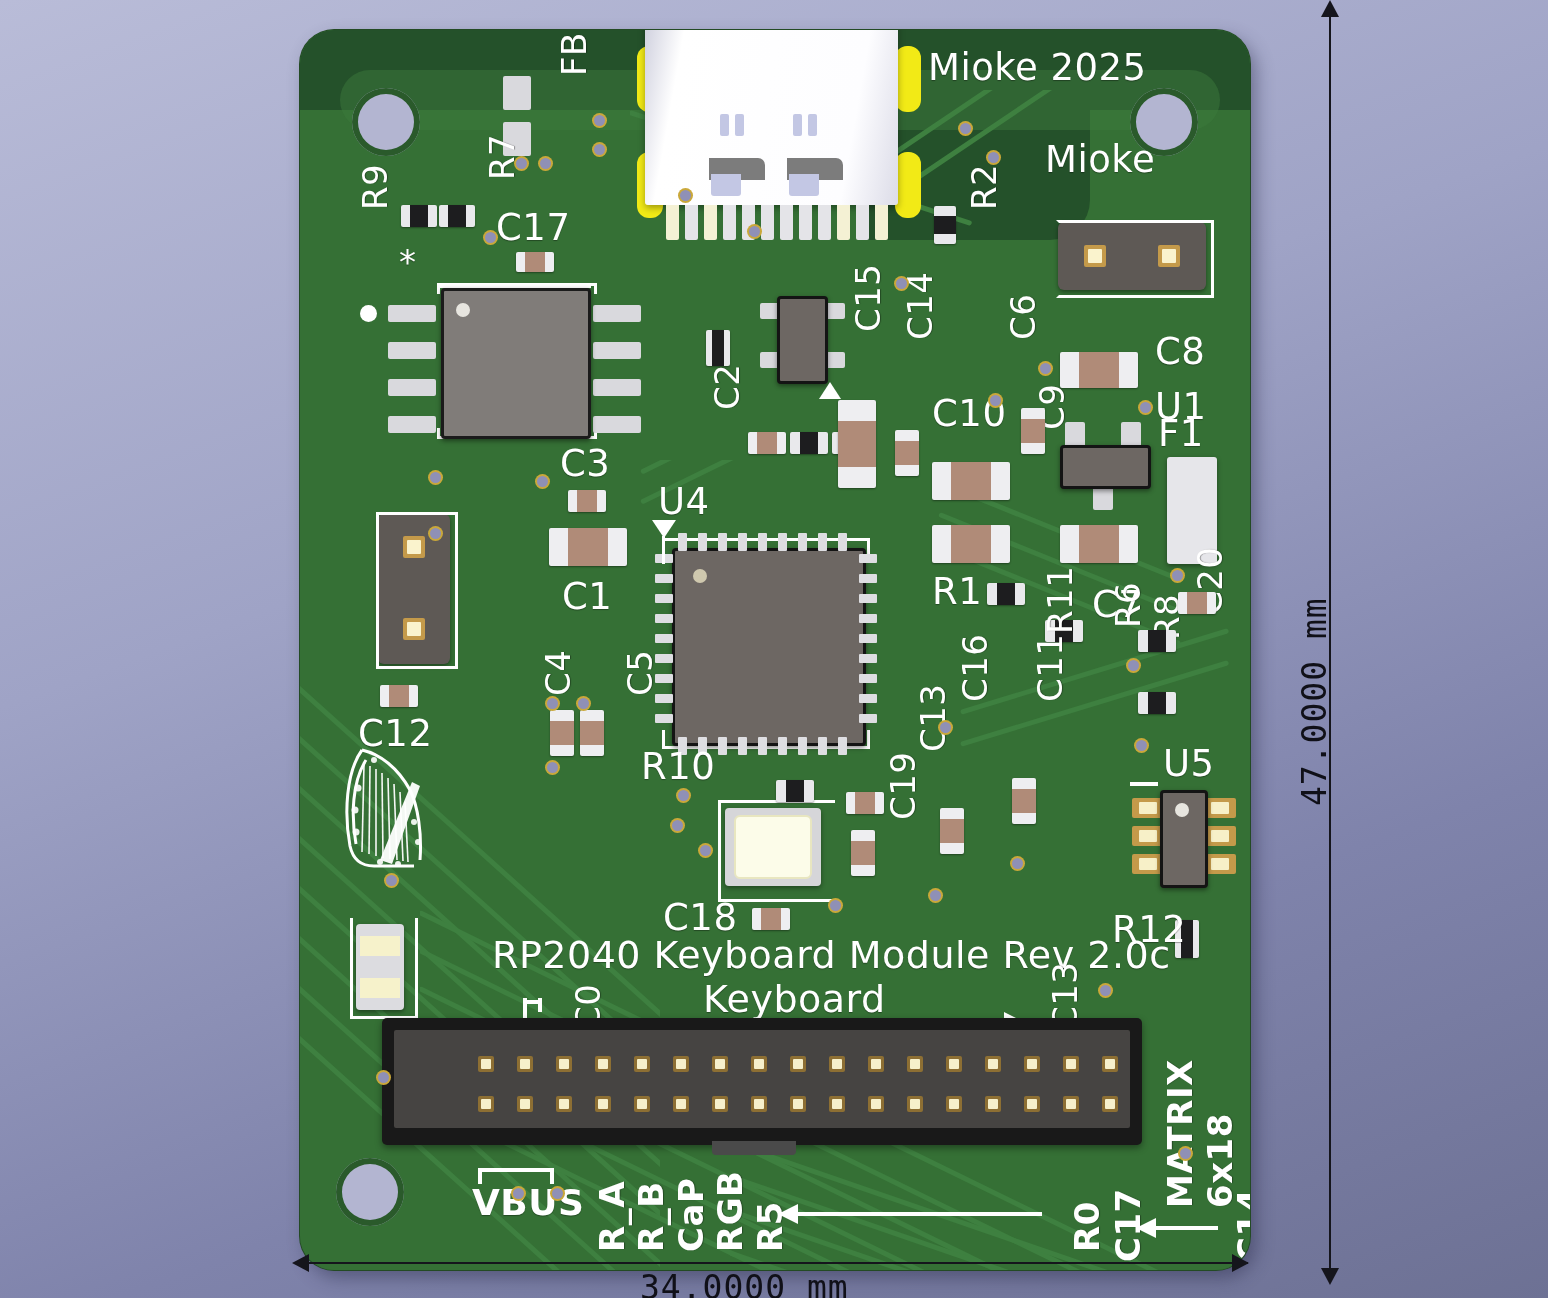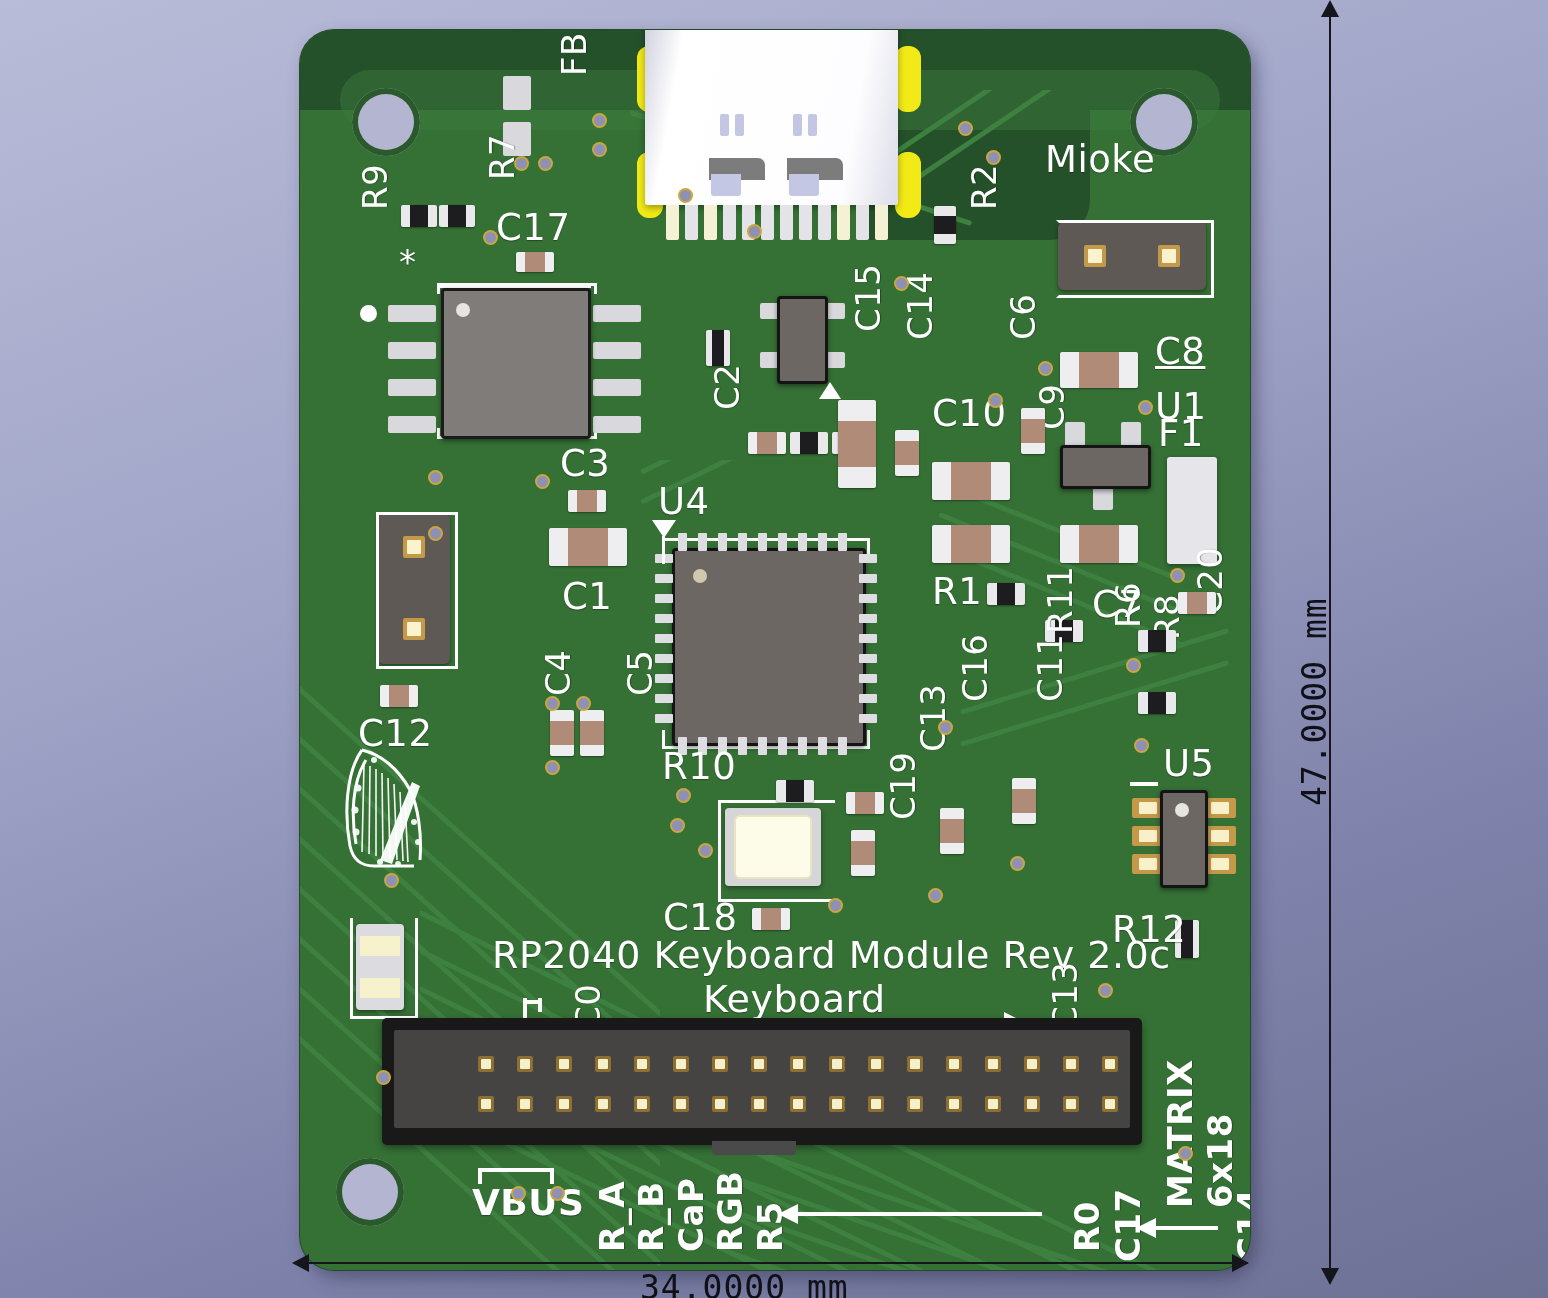--- a/index.html
+++ b/index.html
@@ -215,20 +215,21 @@
       <div class="usbpin" style="left:442px;top:175px;width:13px;height:35px;"></div>
       <div class="usbpin" style="left:461px;top:175px;width:13px;height:35px;"></div>
       <div class="usbpin" style="left:480px;top:175px;width:13px;height:35px;"></div>
       <div class="usbpin" style="left:499px;top:175px;width:13px;height:35px;"></div>
       <div class="usbpin" style="left:518px;top:175px;width:13px;height:35px;"></div>
       <div class="usbpin cream" style="left:537px;top:175px;width:13px;height:35px;"></div>
       <div class="usbpin" style="left:556px;top:175px;width:13px;height:35px;"></div>
       <div class="usbpin cream" style="left:575px;top:175px;width:13px;height:35px;"></div>
     </div>
 
+    <div class="silk big" style="left:628px;top:16px;">Mioke 2025</div>
     <div class="silk big" style="left:745px;top:108px;">Mioke</div>
 
     <div class="smdpad" style="left:203px;top:46px;width:28px;height:34px;"></div>
     <div class="smdpad" style="left:203px;top:92px;width:28px;height:34px;"></div>
     <div class="silk ref rot90" style="left:254px;top:46px;">FB1</div>
 
     <div class="res" style="left:101px;top:175px;width:36px;height:22px;"></div>
     <div class="res" style="left:139px;top:175px;width:36px;height:22px;"></div>
     <div class="silk ref rot90" style="left:55px;top:180px;">R9</div>
     <div class="silk ref rot90" style="left:182px;top:150px;">R7</div>
@@ -283,21 +284,21 @@
       <div class="gp" style="left:26px;top:23px;">
           <i></i>
         </div>
       <div class="gp" style="left:100px;top:23px;">
           <i></i>
         </div>
     </div>
     <div class="outline" style="left:756px;top:190px;width:152px;height:72px;border-left-color:transparent;"></div>
 
     <div class="cap" style="left:1060px;top:322px;width:0;height:0;"></div>
-    <div class="silk big" style="left:855px;top:300px;text-decoration:underline;">C8</div>
+    <div class="silk big" style="left:855px;top:300px;">C8</div>
     <div class="cap" style="left:760px;top:322px;width:78px;height:36px;"></div>
     <div class="silk ref rot90" style="left:703px;top:310px;">C6</div>
     <div class="silk big" style="left:632px;top:362px;">C10</div>
     <div class="silk ref rot90" style="left:732px;top:400px;">C9</div>
     <div class="silk big" style="left:855px;top:355px;">U1</div>
     <div class="silk big" style="left:858px;top:382px;">F1</div>
 
     <div class="cap capv" style="left:721px;top:378px;width:24px;height:46px;"></div>
     <div class="cap" style="left:632px;top:432px;width:78px;height:38px;"></div>
     <div class="cap" style="left:632px;top:495px;width:78px;height:38px;"></div>
@@ -432,21 +433,21 @@
       <i style="top:12px;"></i>
         <i style="bottom:12px;"></i>
     </div>
     <div class="outline" style="left:50px;top:888px;width:62px;height:98px;border-top:none;"></div>
 
     <div id="xtal">
       <div class="top"></div>
     </div>
     <div class="outline" style="left:418px;top:770px;width:114px;height:96px;border-right:none;"></div>
     <div class="res" style="left:476px;top:750px;width:38px;height:22px;"></div>
-    <div class="silk big" style="left:362px;top:715px;">R10</div>
+    <div class="silk big" style="left:341px;top:715px;">R10</div>
     <div class="cap" style="left:452px;top:878px;width:38px;height:22px;"></div>
     <div class="silk big" style="left:363px;top:866px;">C18</div>
     <div class="cap" style="left:546px;top:762px;width:38px;height:22px;"></div>
     <div class="cap capv" style="left:551px;top:800px;width:24px;height:46px;"></div>
     <div class="silk ref rot90" style="left:583px;top:790px;">C19</div>
     <div class="silk ref rot90" style="left:613px;top:722px;">C13</div>
     <div class="cap capv" style="left:640px;top:778px;width:24px;height:46px;"></div>
     <div class="silk ref rot90" style="left:655px;top:672px;">C16</div>
     <div class="cap capv" style="left:712px;top:748px;width:24px;height:46px;"></div>
     <div class="silk ref rot90" style="left:730px;top:672px;">C11</div>

